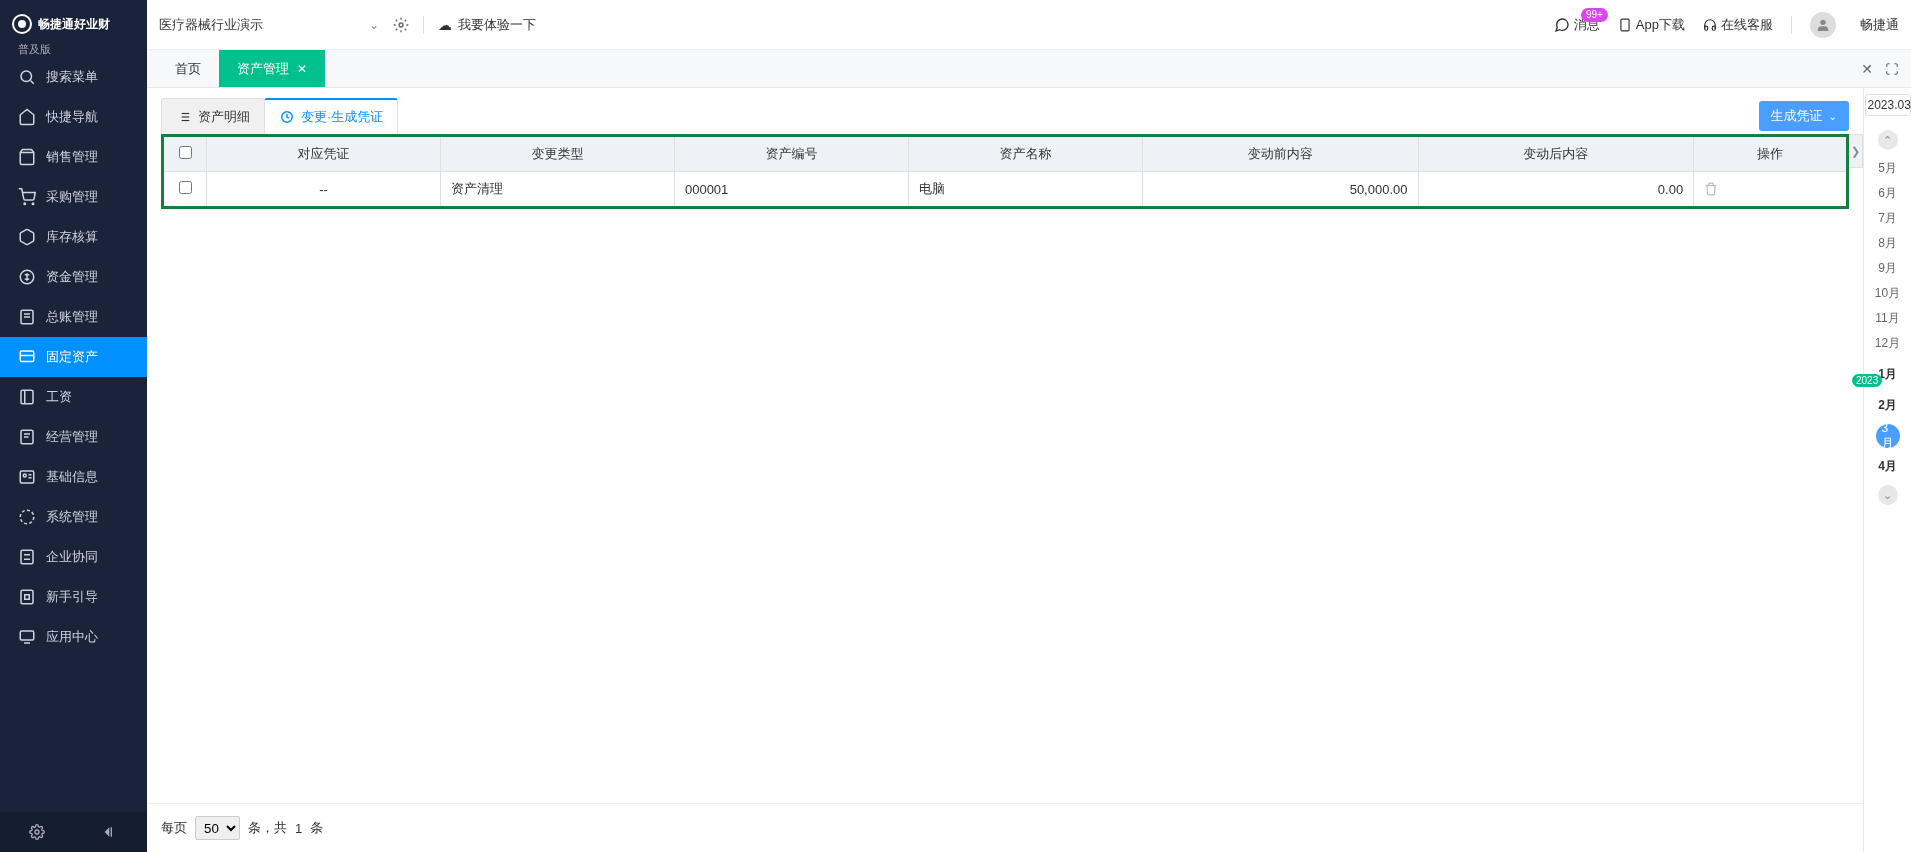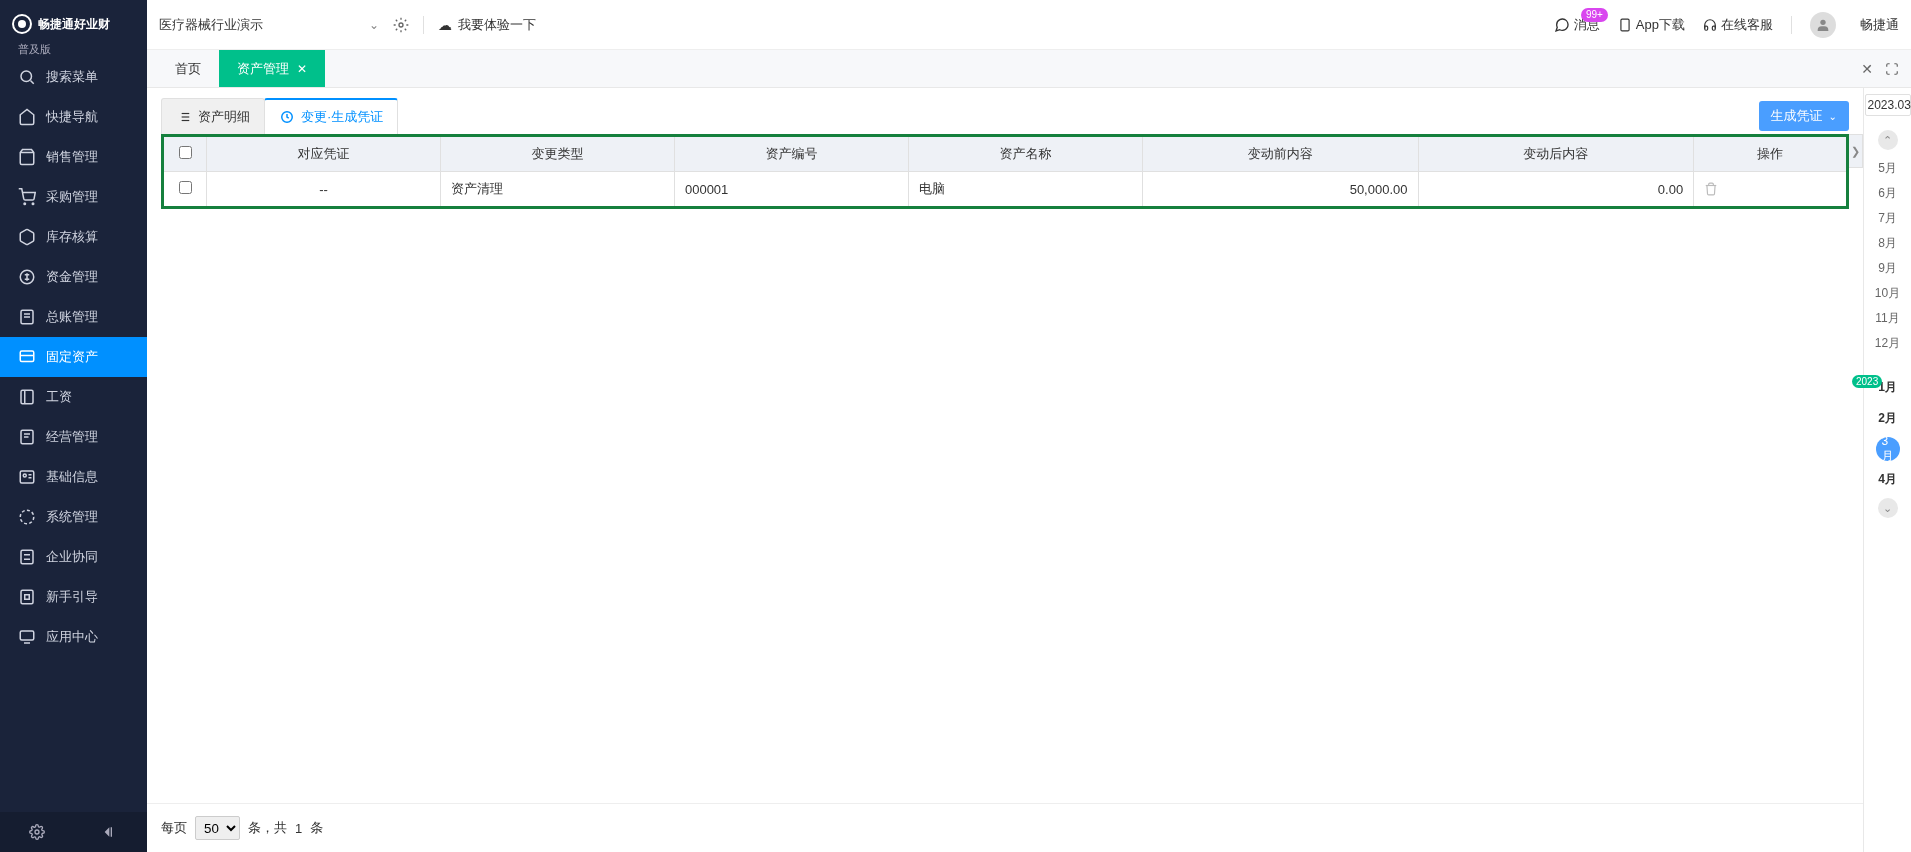--- a/index.html
+++ b/index.html
@@ -76,21 +76,21 @@
     .page-size-select { height: 24px; border: 1px solid #ccc; border-radius: 2px; padding: 0 4px; }
     
     
     .right-rail { width: 48px; border-left: 1px solid #e8e8e8; display: flex; flex-direction: column; align-items: center; padding-top: 6px; gap: 6px; color: #666; font-size: 12px; position: relative; }
     .rail-date { font-size: 12px; color: #333; border: 1px solid #e0e0e0; padding: 3px 2px; border-radius: 2px; width: 46px; text-align: center; margin-bottom: 8px; }
     .rail-arrow { width: 20px; height: 20px; border-radius: 50%; background: #e8e8e8; display: flex; align-items: center; justify-content: center; cursor: pointer; font-size: 11px; color: #888; }
     .rail-month { padding: 4px 6px; cursor: pointer; border-radius: 3px; }
     .rail-month.current { background: #4a9eff; color: #fff; border-radius: 50%; width: 24px; height: 24px; display: flex; align-items: center; justify-content: center; }
     .rail-month.future { color: #333; font-weight: bold; }
     .rail-year-badge { background: #00c08b; color: #fff; font-size: 10px; padding: 1px 4px; border-radius: 8px; position: absolute; left: -12px; }
-    .rail-year-wrap { position: relative; display: flex; align-items: flex-start; width: 100%; justify-content: center; margin-top: 13px; }
+    .rail-year-wrap { position: relative; display: flex; align-items: flex-end; width: 100%; justify-content: center; }
     
     svg { display: block; }
   </style>
 </head>
 <body>
 
 <div class="app">
 
   <aside class="sidebar">
     <div class="logo-area">

